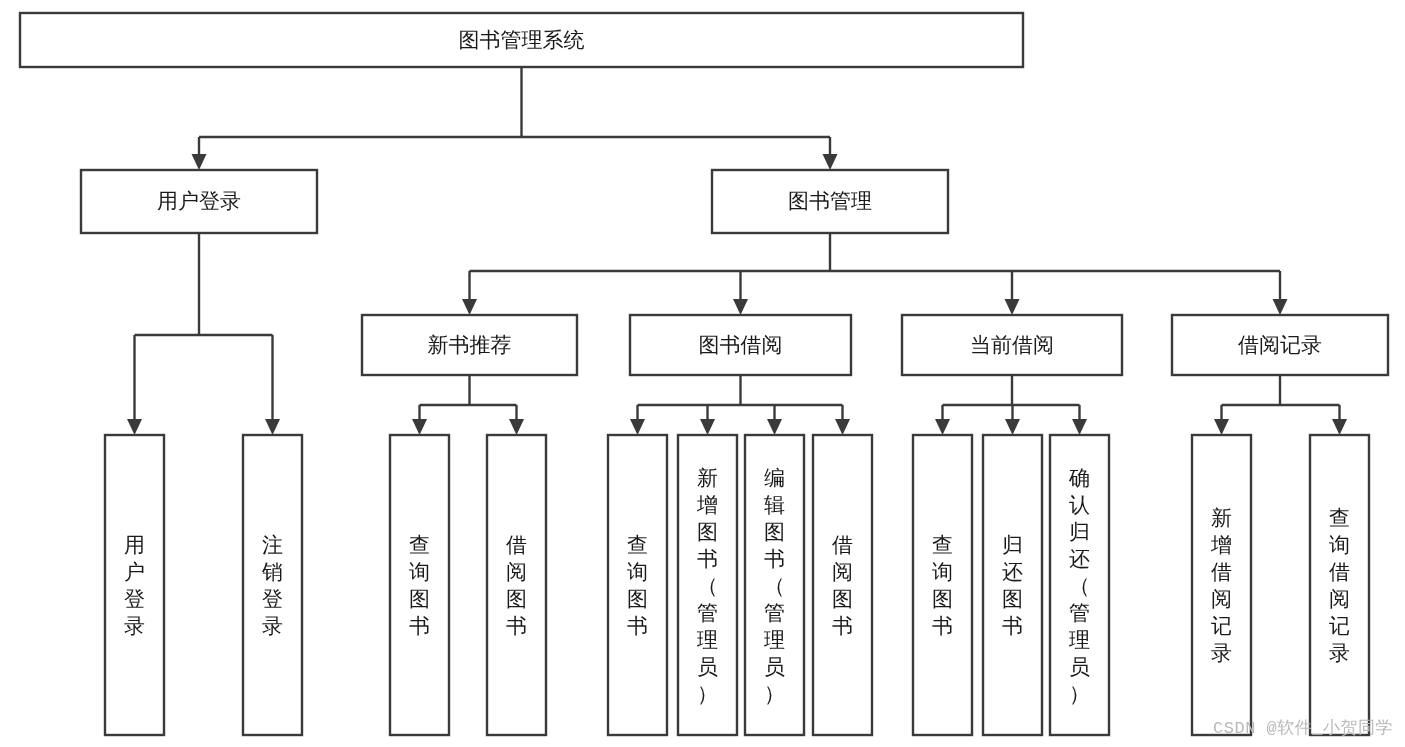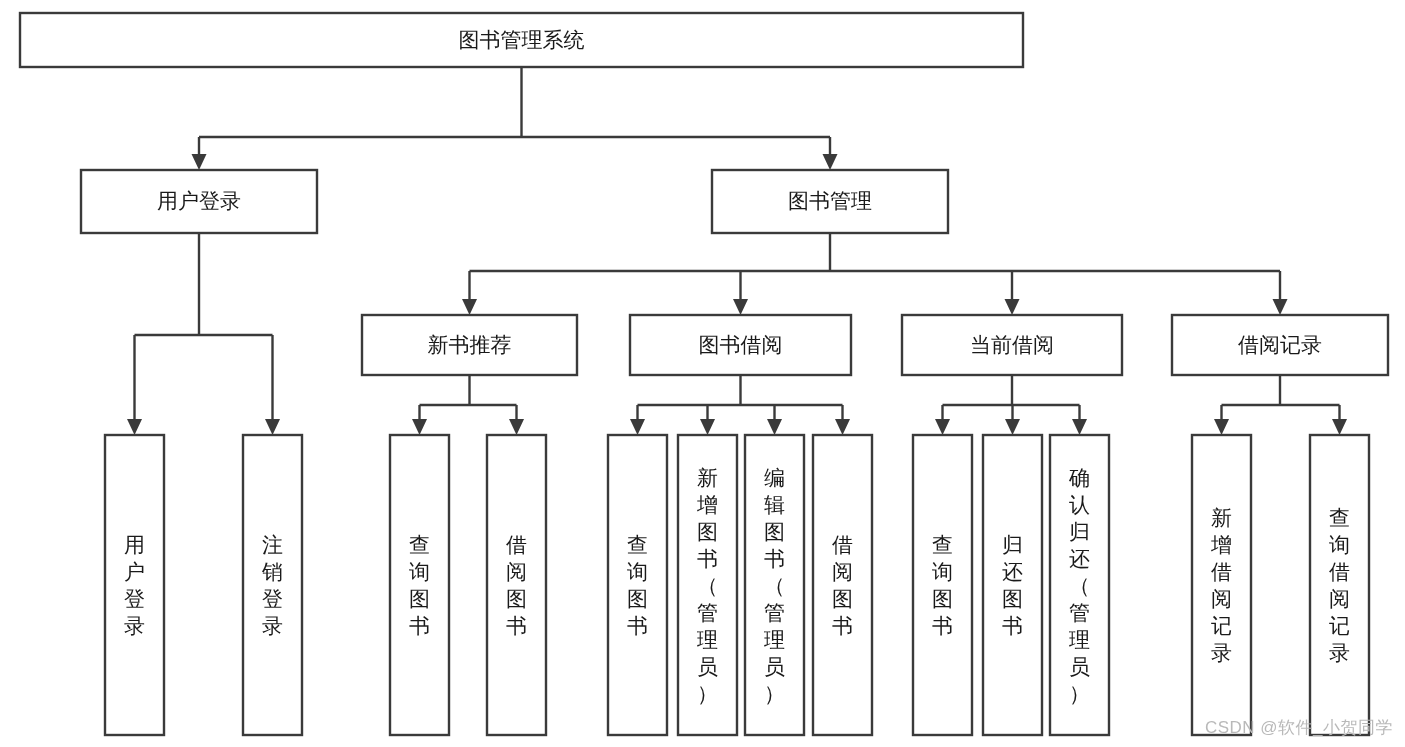--- a/index.html
+++ b/index.html
@@ -50,21 +50,21 @@
   .node-label-v {
     font-family: "Liberation Sans", "DejaVu Sans", sans-serif;
     font-size: 21px;
     fill: #1a1a1a;
     text-anchor: middle;
   }
   .watermark {
     position: absolute;
     right: 12px;
     bottom: 8px;
-    font-family: Liberation Sans, sans-serif;
+    font-family: Liberation Mono, monospace;
     font-size: 17px;
     color: #b9b9b9;
     letter-spacing: 0.5px;
     white-space: nowrap;
     pointer-events: none;
   }
 </style>
 </head>
 <body>
 

